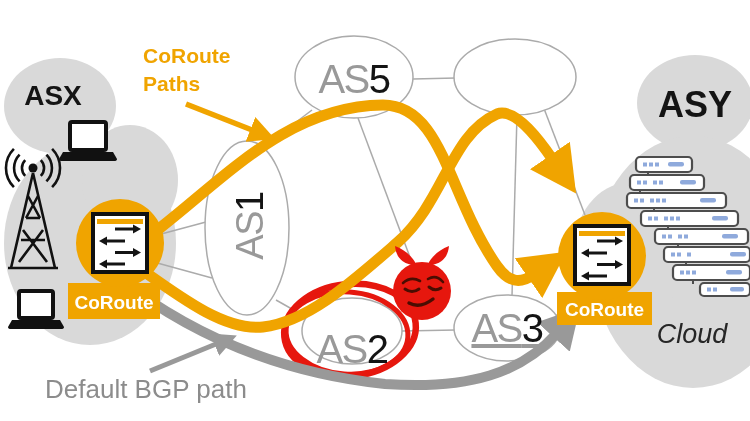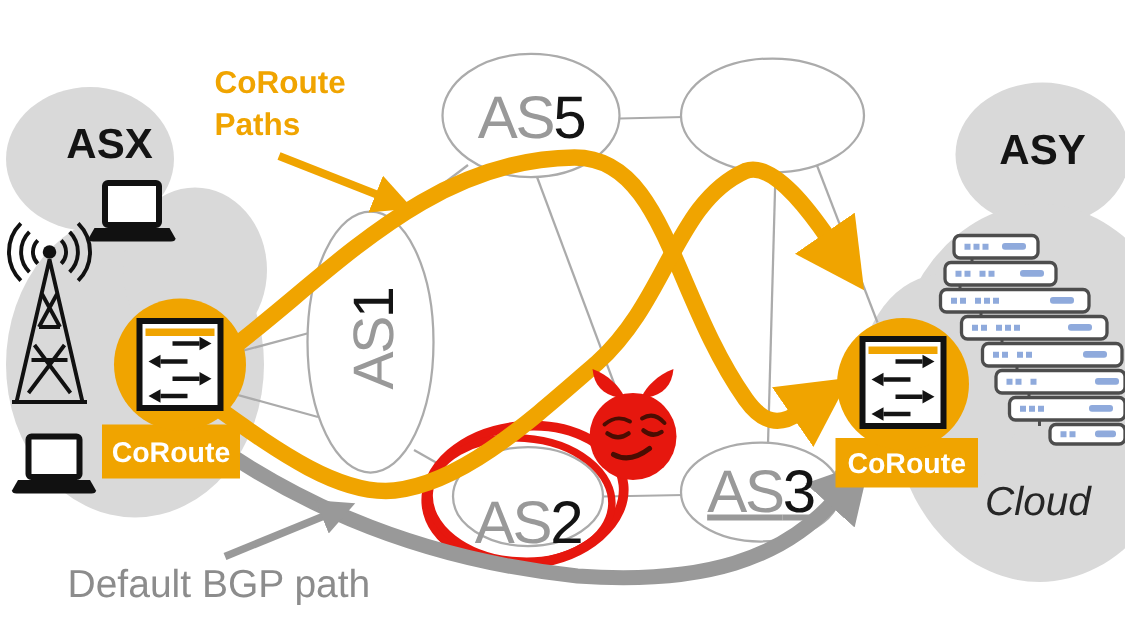--- a/index.html
+++ b/index.html
@@ -190,22 +190,22 @@
 
   <g>
     <rect x="557" y="292" width="95" height="33" fill="#F0A400"></rect>
     <circle cx="602" cy="256" r="44" fill="#F0A400"></circle>
     <rect x="575" y="226" width="54" height="58" fill="#ffffff" stroke="#111111" stroke-width="4"></rect>
     <rect x="579" y="231" width="46" height="5" fill="#F0A400"></rect>
     <use href="#swarrows" transform="translate(482,12)"></use>
   </g>
 </svg>
 
-  <div class="t cloud-title" style="left:38px;top:80px;width:70px;">ASX</div>
-  <div class="t cloud-title" style="left:650px;top:84px;width:90px;font-size:28px;">ASY</div>
+  <div class="t cloud-title" style="left:18px;top:80px;width:70px;">ASX</div>
+  <div class="t cloud-title" style="left:650px;top:84px;width:90px;font-size:36px;">ASY</div>
   <div class="t cloud-caption" style="left:647px;top:319px;width:90px;font-style:italic;">Cloud</div>
 
   <div class="t asn" style="left:310px;top:57px;width:88px;"><span>AS</span><span class="num">5</span></div>
   <div class="t asn asn-rot" style="left:206px;top:204px;width:88px;"><span>AS</span><span class="num">1</span></div>
   <div class="t asn" style="left:308px;top:309px;width:88px;margin-top:18px;"><span>AS</span><span class="num">2</span></div>
   <div class="t asn" style="left:463px;top:306px;width:88px;text-decoration:underline;"><span>AS</span><span class="num">3</span></div>
 
   <div class="t coroute-tag" style="left:68px;top:292px;width:92px;">CoRoute</div>
   <div class="t coroute-tag" style="left:557px;top:299px;width:95px;">CoRoute</div>
 

